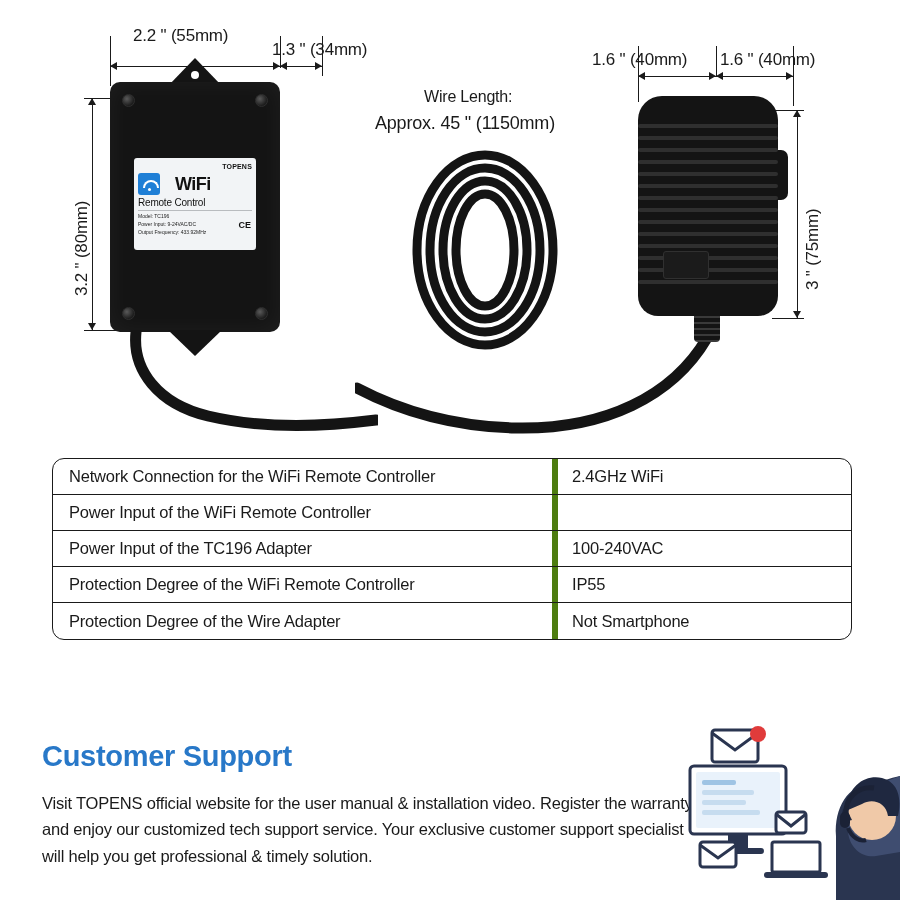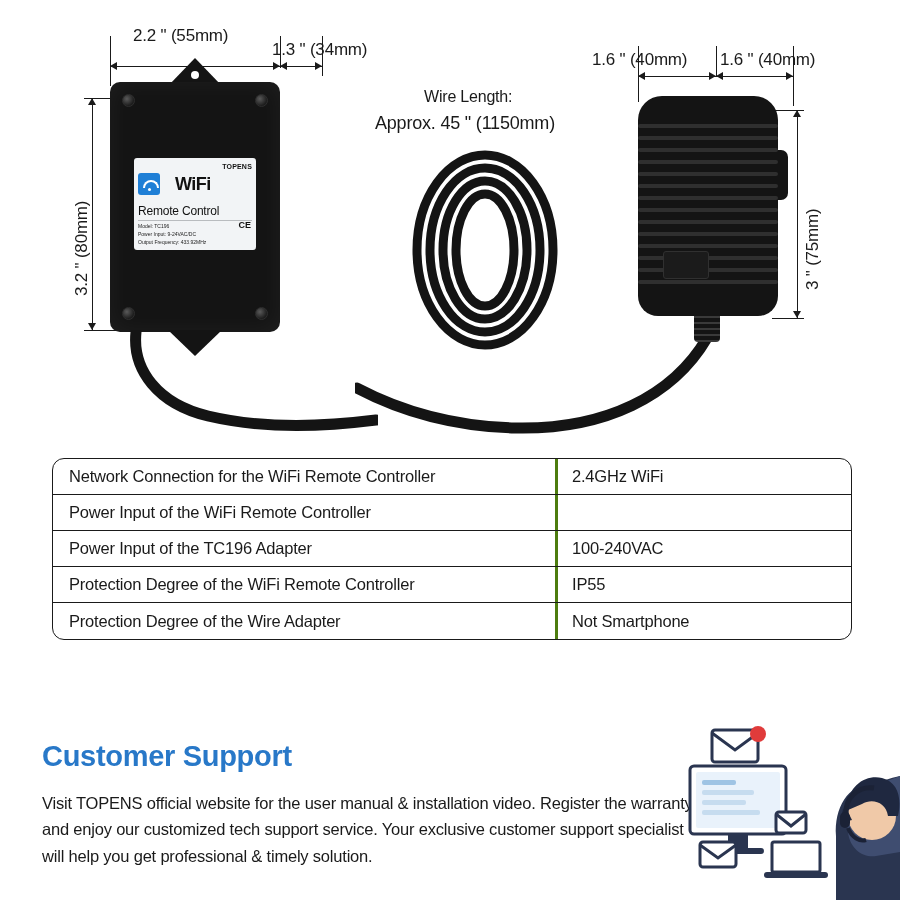--- a/index.html
+++ b/index.html
@@ -132,21 +132,21 @@
     left: 9.5px; top: 15px;
     width: 3px; height: 3px;
     border-radius: 50%;
     background: #fff;
   }
   .lp-wifi-text {
     font-size: 18px; font-weight: bold; color: #111; line-height: 1;
     letter-spacing: -0.5px;
   }
   .lp-sub {
-    font-size: 12px; color: #111; margin-top: 9px; letter-spacing: -0.2px;
+    font-size: 10px; color: #111; margin-top: 2px; letter-spacing: -0.2px;
   }
   .lp-divider { height: 1px; background: #b9bcbf; margin: 2px 0 2px; }
   .lp-spec { font-size: 5px; color: #222; line-height: 1.55; }
   .lp-ce {
     position: absolute; right: 5px; bottom: 20px;
     font-size: 9px; font-weight: bold; color: #111;
   }
 
   
   .cable-ctrl {
@@ -215,21 +215,21 @@
     border-bottom: 1px solid #1a1a1a;
     height: 36px;
   }
   .spec-row:last-child { border-bottom: none; }
   .spec-key {
     width: 505px;
     padding: 0 16px;
     display: flex; align-items: center;
     font-size: 16.5px;
     color: #1a1a1a;
-    border-right: 3px solid #4d7c0f;
+    border-right: 6px solid #4d7c0f;
     letter-spacing: -0.2px;
   }
   .spec-val {
     flex: 1;
     padding: 0 14px;
     display: flex; align-items: center;
     font-size: 16.5px;
     color: #1a1a1a;
     letter-spacing: -0.2px;
   }

